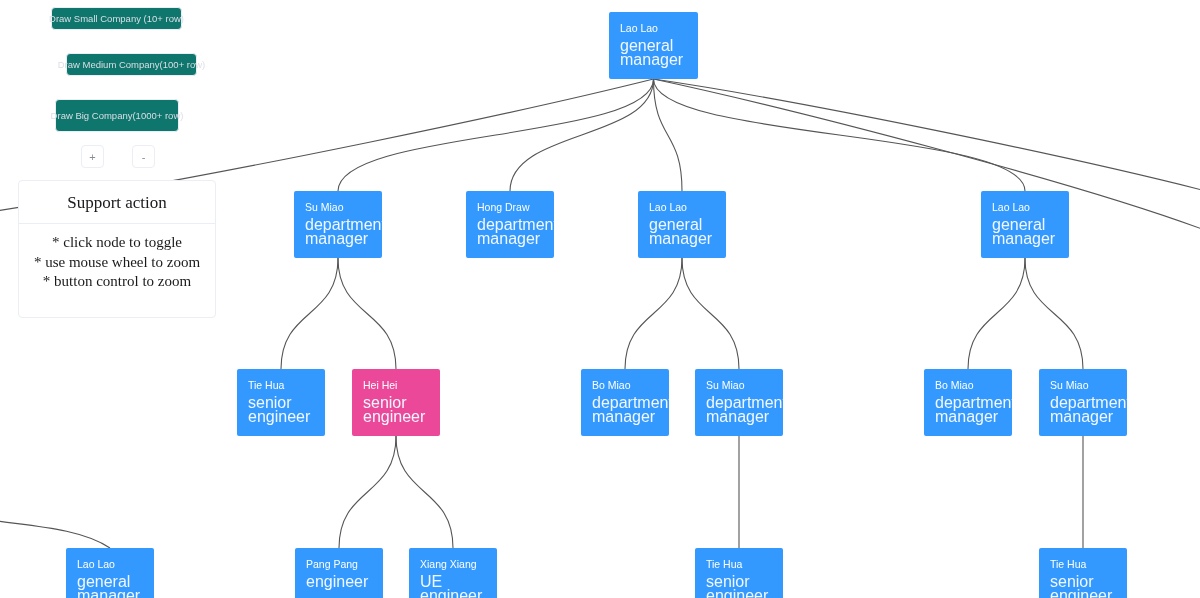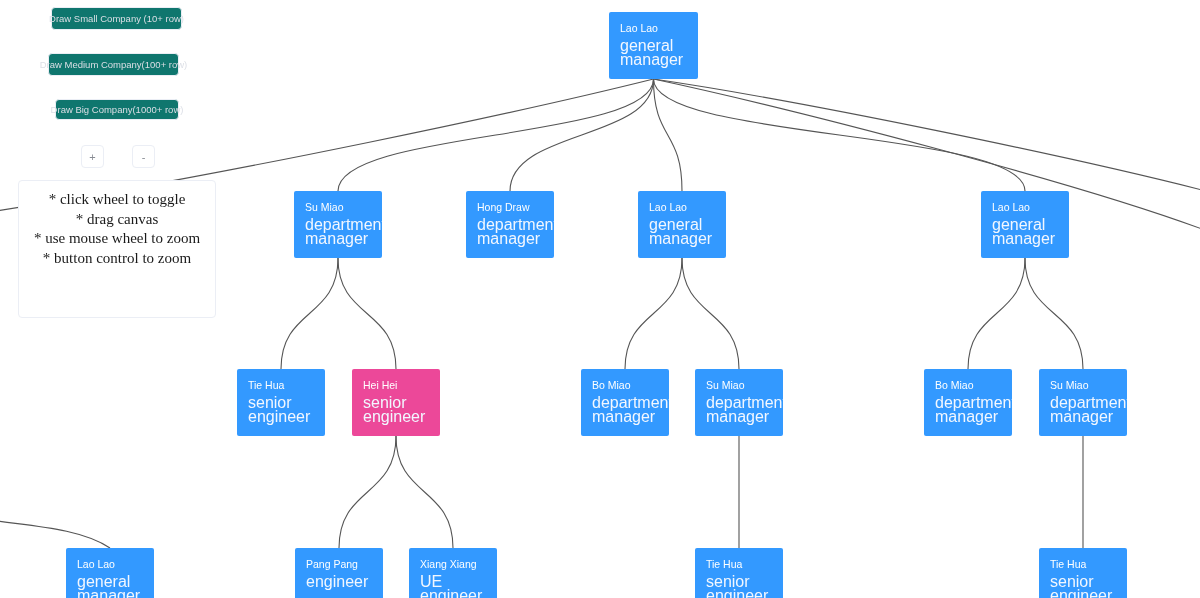--- a/index.html
+++ b/index.html
@@ -42,22 +42,22 @@
     border: 1px solid #ebeef5;
     border-radius: 4px;
     color: #dcdfe6;
     font-size: 9.5px;
     font-family: "Liberation Sans", sans-serif;
     display: flex; align-items: center; justify-content: center;
     cursor: pointer;
     white-space: nowrap;
   }
   #btn-small  { left: 51px;  top: 7px;   width: 131px; height: 23px; }
-  #btn-medium { left: 48px;  top: 53px;  width: 131px; height: 23px; }
-  #btn-big    { left: 55px;  top: 99px;  width: 124px; height: 21px; }
+  #btn-medium { left: 66px;  top: 53px;  width: 131px; height: 23px; }
+  #btn-big    { left: 55px;  top: 99px;  width: 124px; height: 33px; }
 
   .zoom-btn {
     position: absolute; z-index: 5;
     width: 23px; height: 23px;
     background: #ffffff;
     border: 1px solid #ebeef5;
     border-radius: 4px;
     color: #888c94;
     font-size: 11px;
     display: flex; align-items: center; justify-content: center;
@@ -192,21 +192,21 @@
   </div>
 
   <div class="zoom-btn" id="zoom-in">
     <span>+</span>
   </div>
   <div class="zoom-btn" id="zoom-out">
     <span>-</span>
   </div>
 
   <div id="support-card">
+    <div class="hdr">Support action</div>
     <div class="body" id="support-lines">
-        <div class="ln">* click wheel to toggle</div>
-        <div class="ln">* drag canvas</div>
+        <div class="ln">* click node to toggle</div>
         <div class="ln">* use mouse wheel to zoom</div>
         <div class="ln">* button control to zoom</div>
       </div>
   </div>
 
 </div>
 
 </body></html>

